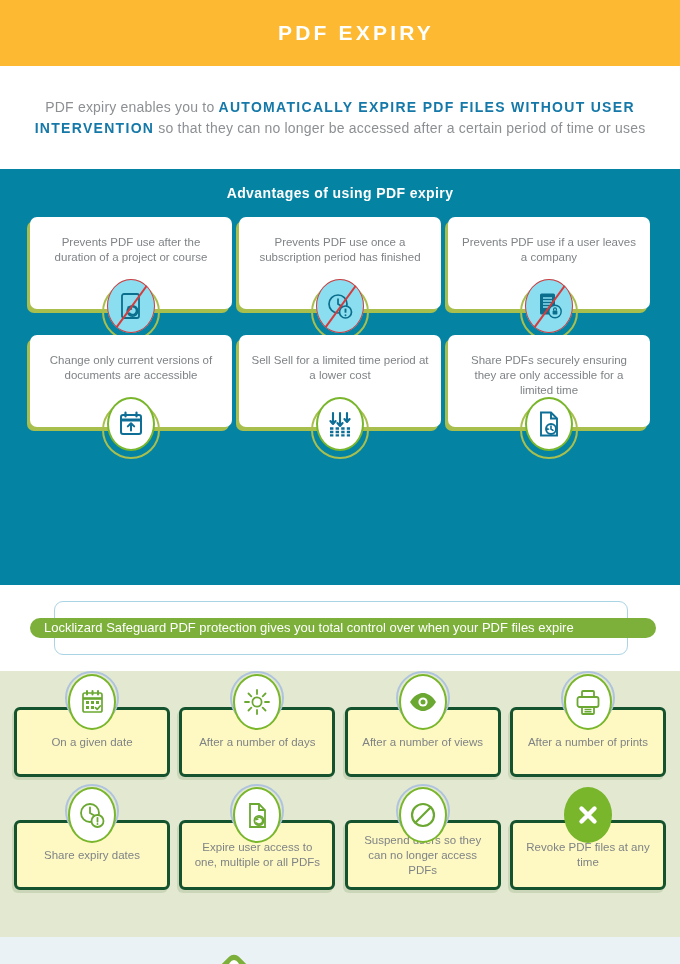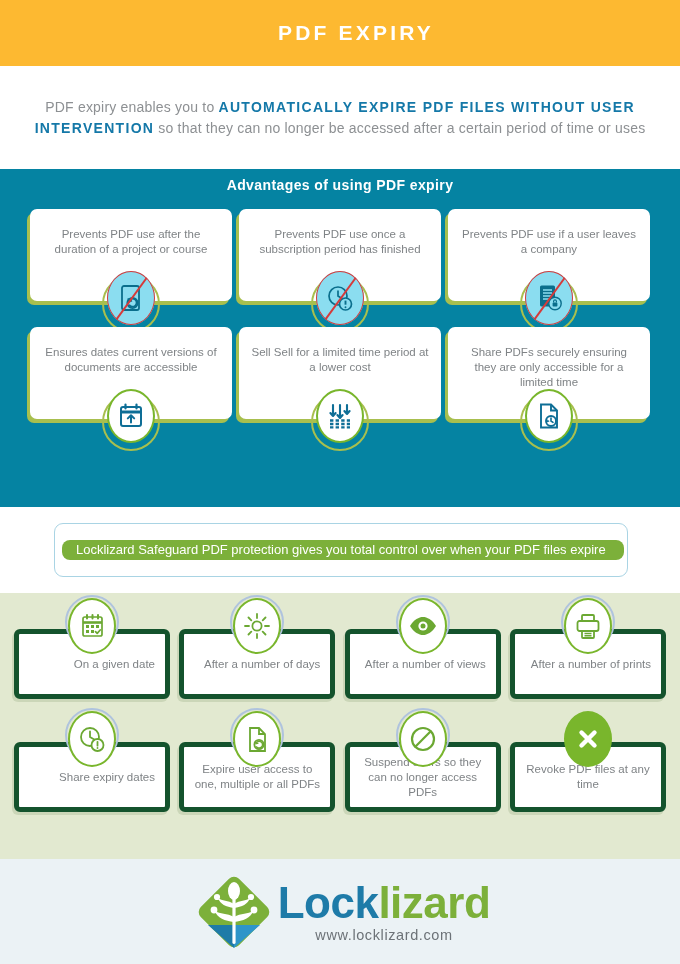--- a/index.html
+++ b/index.html
@@ -28,21 +28,21 @@
     padding:0 32px;box-sizing:border-box;
   }
   .intro-text{
     text-align:center;color:#8d9093;font-size:14px;line-height:21px;
     letter-spacing:.2px;
   }
   .intro-text b{color:#1478a8;font-weight:bold;letter-spacing:1.3px;}
 
   
   .teal{
-    position:relative;background:#0583A2;height:338px;padding-top:8px;
+    position:relative;background:#0583A2;height:416px;padding-top:16px;
     box-sizing:border-box;
   }
   .teal-title{
     text-align:center;color:#ffffff;font-size:14px;font-weight:bold;
     letter-spacing:.4px;margin-bottom:16px;
   }
   .adv-row{
     display:flex;justify-content:space-between;
     padding:0 30px;box-sizing:border-box;position:relative;
   }
@@ -88,37 +88,37 @@
   .banner-wrap{
     background:#ffffff;height:86px;position:relative;
     display:flex;align-items:center;justify-content:center;
   }
   .banner-outline{
     position:absolute;left:54px;top:16px;width:574px;height:54px;
     border:1px solid #A9D4E4;border-radius:9px;box-sizing:border-box;
   }
   .banner-pill{
     position:relative;margin-left:6px;
-    background:#7CB03A;border-radius:8px;
+    background:#7CB03A;border-radius:15px;
     padding:2px 14px;box-sizing:border-box;
-    width:562px;
+    width:626px;
   }
   .banner-pill .btext{
     color:#ffffff;font-size:13px;line-height:16px;white-space:nowrap;
   }
 
   
   .greenzone{background:#E2E9D0;height:266px;padding-top:36px;box-sizing:border-box;}
   .opt-row{display:flex;justify-content:space-between;padding:0 14px;box-sizing:border-box;}
   .opt-row.row2{margin-top:43px;}
   .opt-card{
-    position:relative;width:156px;height:70px;background:#ffffff;
-    border:5px solid #14532d;border-radius:6px;
+    position:relative;width:156px;height:70px;background:#fef9c3;
+    border:3px solid #14532d;border-radius:6px;
     box-shadow:-2px 3px 0 0 rgba(160,180,140,.35);
-    display:flex;align-items:center;justify-content:flex-end;
+    display:flex;align-items:center;justify-content:center;
     padding:0 10px;box-sizing:border-box;
   }
   .opt-card .otext{text-align:center;color:#7f8386;font-size:11.5px;line-height:15px;}
   .opt-ico{
     position:absolute;left:50%;top:-36px;transform:translateX(-50%);
     width:54px;height:62px;
   }
   .opt-ico .ohalo{
     position:absolute;left:0;top:-3px;width:54px;height:54px;
     border:2px solid #AFC3DE;border-radius:50%;box-sizing:border-box;
@@ -212,21 +212,21 @@
           <div class="ring"></div>
           <div class="slash"></div>
         </div>
       </div>
 
     </div>
 
     <div class="adv-row row2">
 
       <div class="adv-card">
-        <div class="ctext">Ensures dates current versions of documents are accessible</div>
+        <div class="ctext">Change only current versions of documents are accessible</div>
         <div class="adv-ico">
           <div class="halo"></div>
           <div class="disc" style="background:#ffffff;border:2.4px solid #79B62C;box-sizing:border-box;">
             <svg width="26" height="28" viewBox="0 0 26 28" fill="none" stroke="#0E6E96" stroke-width="2">
               <rect x="3" y="5" width="20" height="19" rx="2"></rect>
               <path d="M3 10h20" stroke-width="3"></path>
               <path d="M7.5 2.5v4M18.5 2.5v4" stroke-width="2.2" stroke-linecap="round"></path>
               <path d="M13 20.5v-7M9.8 16.4L13 13.2l3.2 3.2" stroke-linecap="round" stroke-linejoin="round"></path>
             </svg>
           </div>

